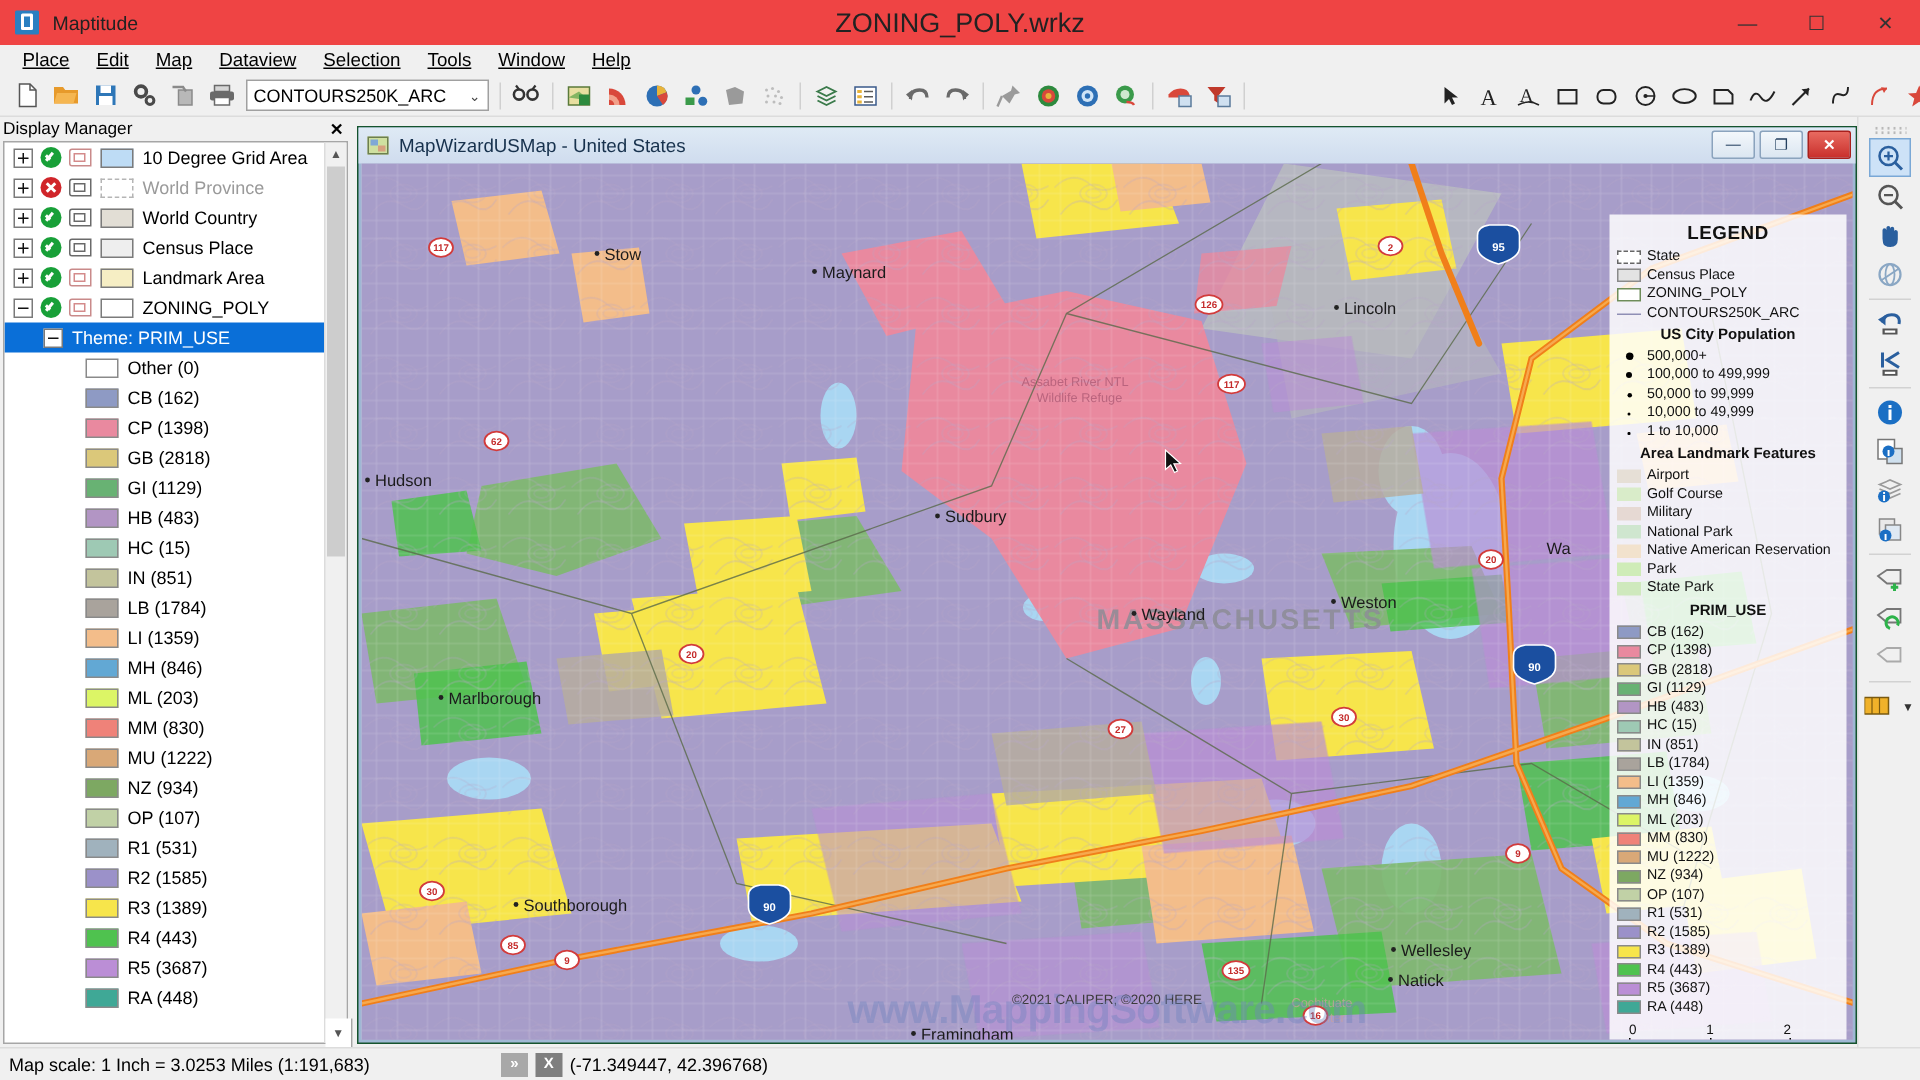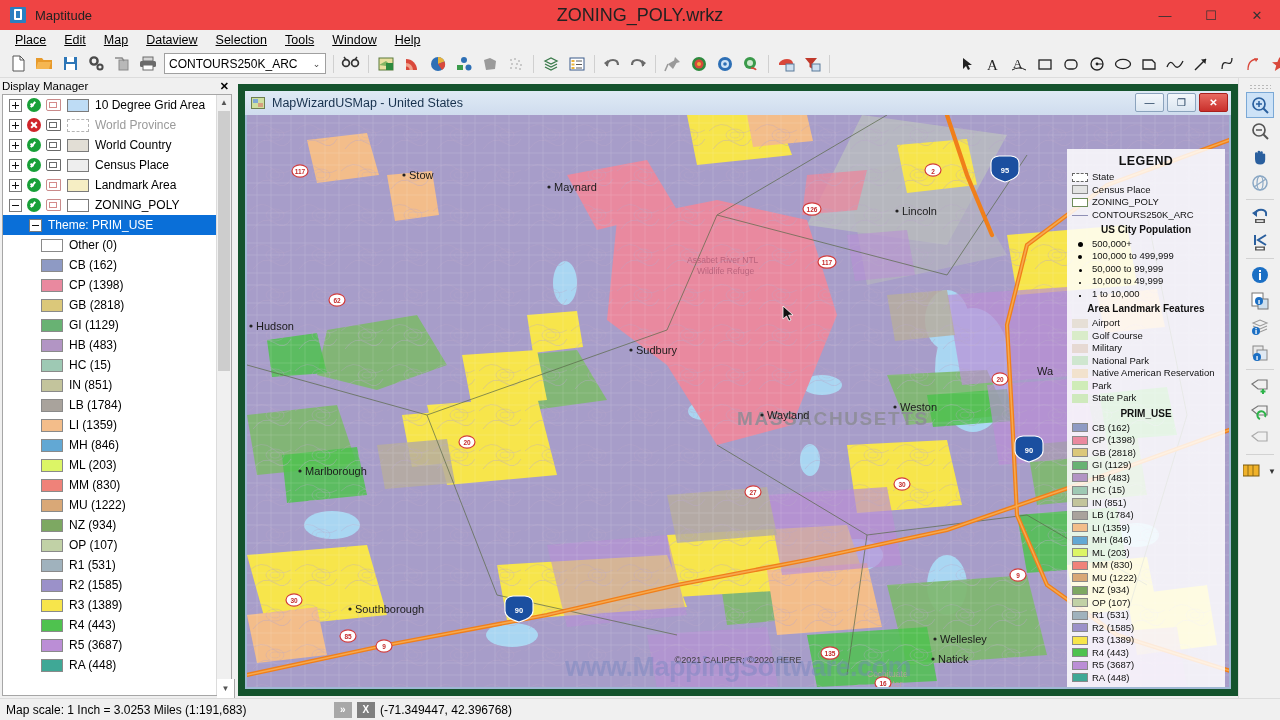--- a/index.html
+++ b/index.html
@@ -73,29 +73,29 @@
   .vis.off:after { left:3px; top:6px; width:8px; height:2px; transform:rotate(45deg); }
   .vis.off:before { left:3px; top:6px; width:8px; height:2px; transform:rotate(-45deg); }
   .lblico { width:15px; height:12px; margin-left:5px; position:relative; flex:none;
     border:1px solid #c98a8a; border-radius:2px 0 0 2px; background:#fff; }
   .lblico i { position:absolute; left:2px; top:2px; right:3px; bottom:2px; border:1px solid #d48b8b; }
   .lblico.plain { border-color:#6a6a6a; }
   .lblico.plain i { border-color:#6a6a6a; }
   .sw { width:22px; height:13px; border:1px solid #7b7b7b; margin-left:6px; flex:none; }
   .sw.nb { border:1px solid #8a8a8a; }
   .indent1 { padding-left:26px; }
-  .indent2 { padding-left:32px; }
+  .indent2 { padding-left:48px; }
   .dm-scroll { position:absolute; right:0; top:0; width:15px; bottom:0; background:#f0f0f0;
     border-left:1px solid #dcdcdc; }
   .sb-arrow { height:15px; display:flex; align-items:center; justify-content:center; color:#555; font-size:8px; }
   .sb-thumb { position:absolute; left:1px; right:1px; top:16px; height:260px; background:#cdcdcd; }
 
   
   .mapwin { position:absolute; left:238px; top:84px; width:1000px; height:612px;
-    background:#9fb8d4; border:7px solid #14532d; }
+    background:#9fb8d4; border:1px solid #14532d; }
   .mw-title { height:24px; background:linear-gradient(#dfeaf5,#cfdcee); display:flex; align-items:center;
     padding-left:6px; position:relative; }
   .mw-ico { width:14px; height:12px; background:#cfe0a0; border:1px solid #6d7f4f; flex:none; position:relative;}
   .mw-ico:after{content:"";position:absolute;left:1px;top:1px;width:5px;height:4px;background:#7fa8d6;}
   .mw-ico:before{content:"";position:absolute;right:1px;bottom:1px;width:5px;height:4px;background:#d6a07f;}
   .mw-t { margin-left:7px; font-size:12.5px; color:#17314d; }
   .mw-btns { position:absolute; right:3px; top:2px; display:flex; gap:3px; }
   .mw-b { width:29px; height:19px; border:1px solid #8ba3bd; background:linear-gradient(#f3f7fb,#dbe6f1);
     display:flex; align-items:center; justify-content:center; font-size:10px; color:#24405f; border-radius:2px; }
   .mw-b.close { background:linear-gradient(#e86a60,#c9302c); border-color:#a8201d; color:#fff; font-weight:bold; }

